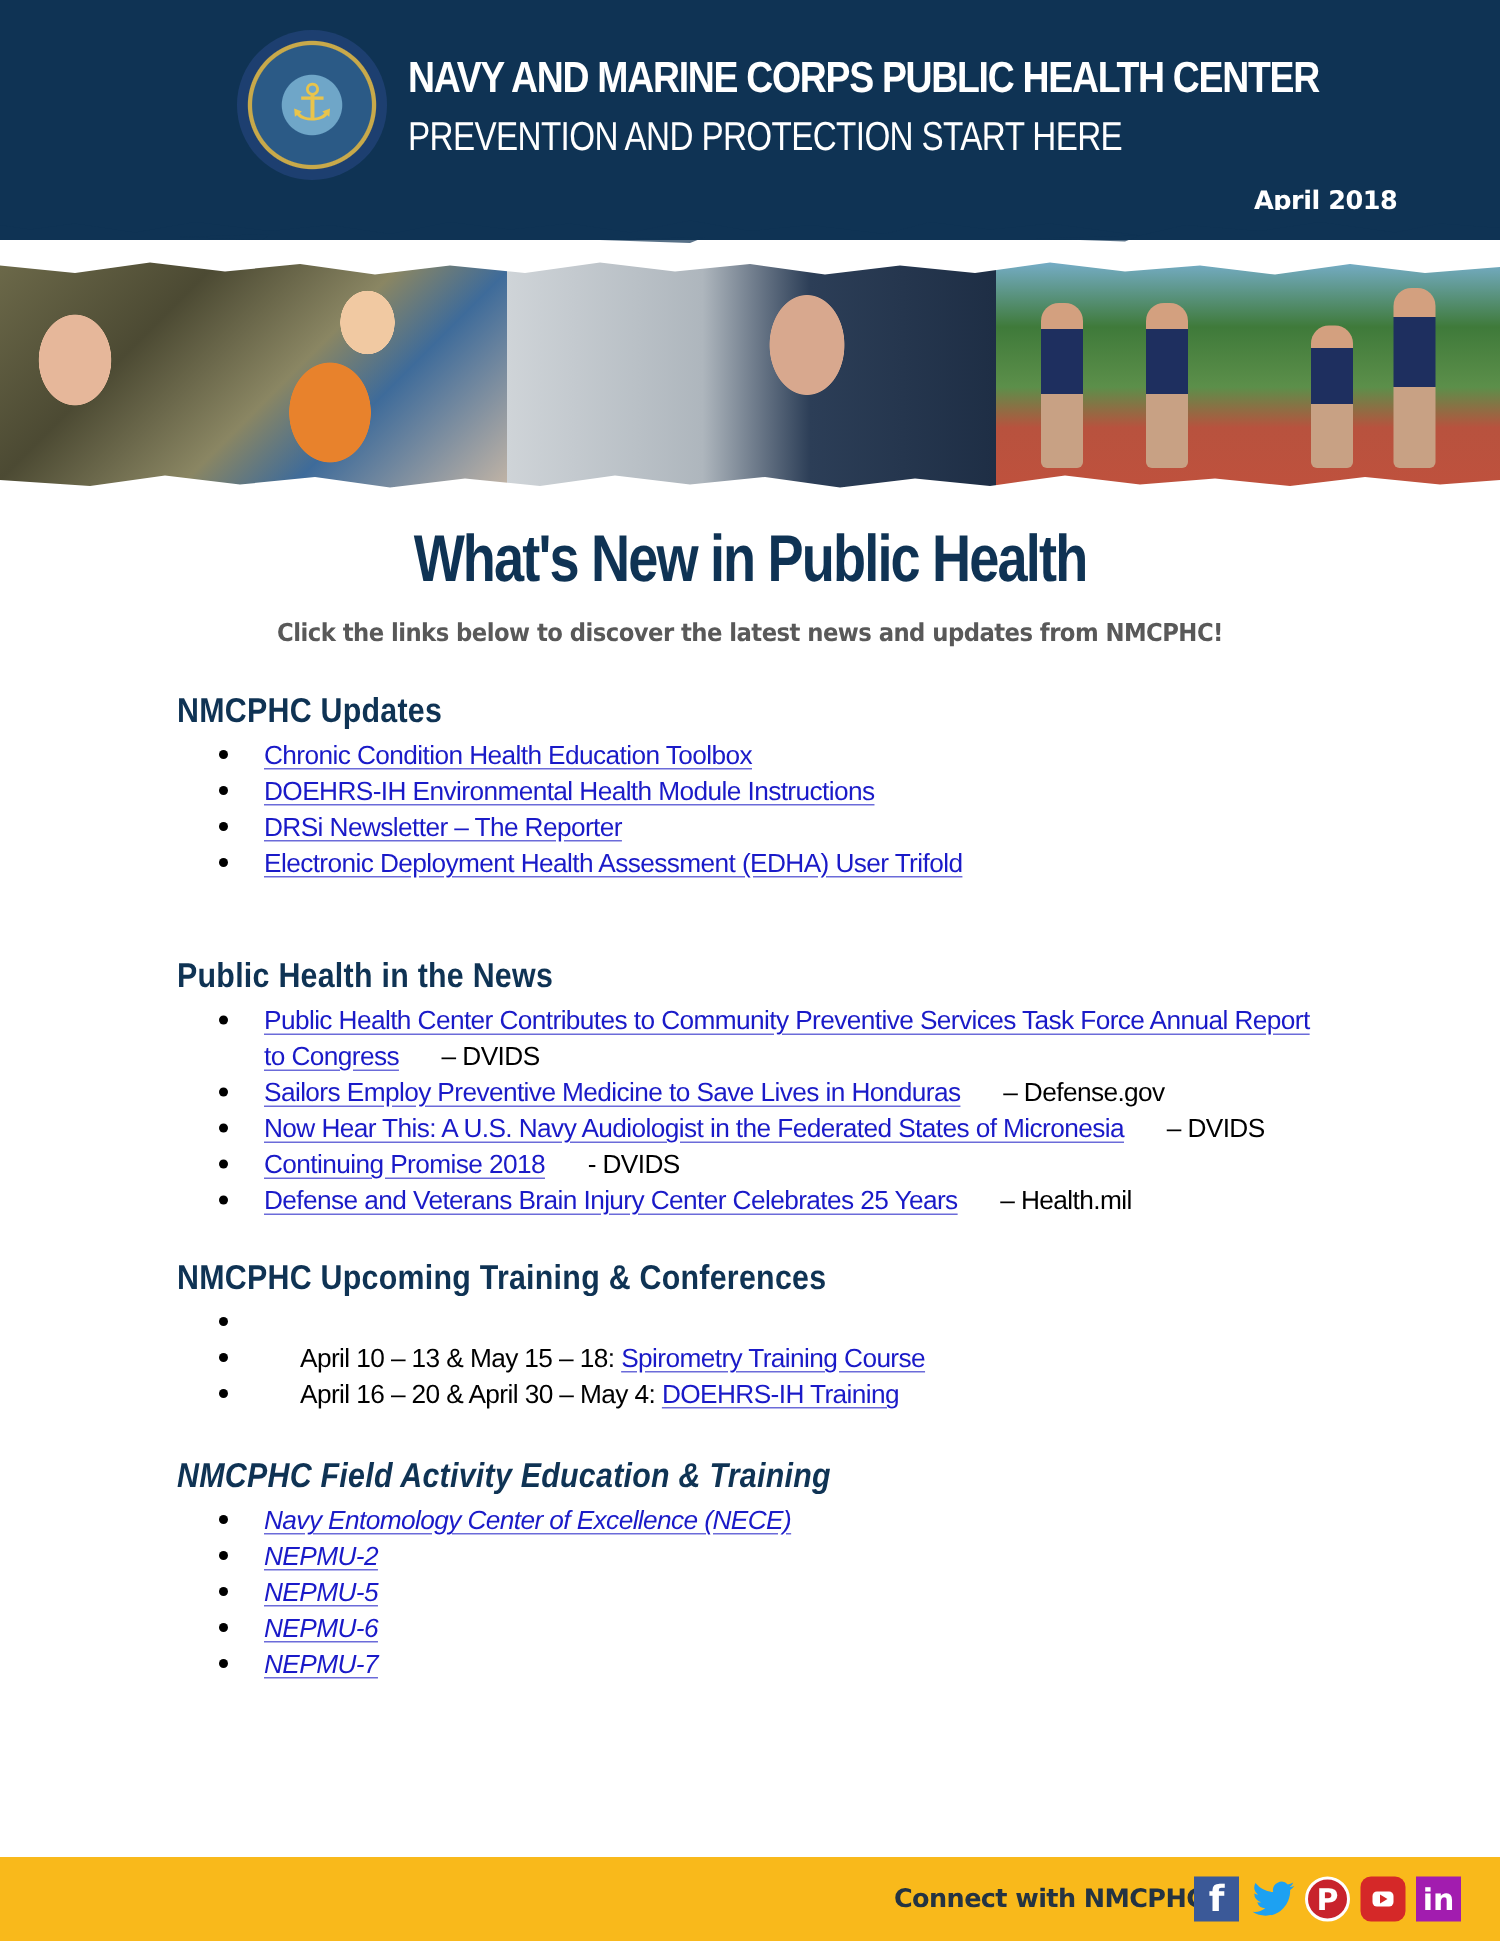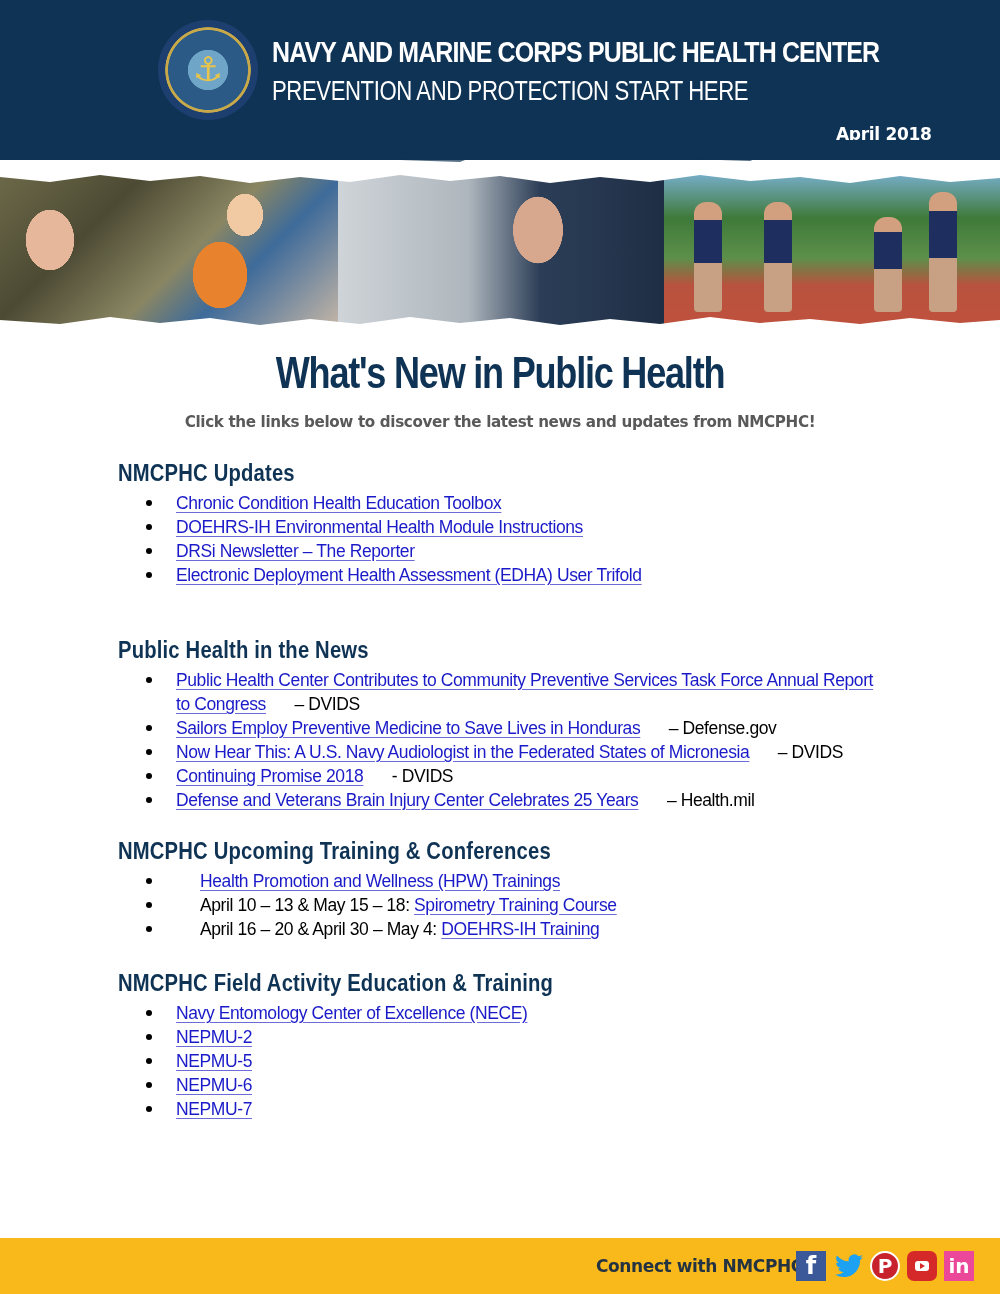--- a/index.html
+++ b/index.html
@@ -136,21 +136,21 @@
   .social-tw { left: 834px; color: #1da1f2; font-size: 28px; }
   .social-pin { left: 870px; background: #c8232c; border-radius: 50%; font-size: 20px; border: 2px solid #fff; }
   .social-yt { left: 907px; background: #d52828; border-radius: 7px; }
   .social-yt-play {
     width: 14px; height: 10px; background: #fff; border-radius: 3px; position: relative;
   }
   .social-yt-play::after {
     content: ""; position: absolute; left: 5px; top: 2px;
     border-left: 5px solid #d52828; border-top: 3px solid transparent; border-bottom: 3px solid transparent;
   }
-  .social-in { left: 944px; background: #ec4899; font-size: 20px; }
+  .social-in { left: 944px; background: #a21caf; font-size: 20px; }
 </style>
 </head>
 <body>
 
 <header class="header">
   <div class="seal">
     <span class="seal-anchor">⚓</span>
   </div>
   <div class="org-title">NAVY AND MARINE CORPS PUBLIC HEALTH CENTER</div>
   <div class="org-tagline">PREVENTION AND PROTECTION START HERE</div>
@@ -198,27 +198,27 @@
     <li class="item"><span class="bullet"></span><a class="link">Sailors Employ Preventive Medicine to Save Lives in Honduras</a><span class="plain"> – Defense.gov</span></li>
     <li class="item"><span class="bullet"></span><a class="link">Now Hear This: A U.S. Navy Audiologist in the Federated States of Micronesia</a><span class="plain"> – DVIDS</span></li>
     <li class="item"><span class="bullet"></span><a class="link">Continuing Promise 2018</a><span class="plain"> - DVIDS</span></li>
     <li class="item"><span class="bullet"></span><a class="link">Defense and Veterans Brain Injury Center Celebrates 25 Years</a><span class="plain"> – Health.mil</span></li>
   </ul>
 </section>
 
 <section class="section" style="top:836px;">
   <h2 class="section-title">NMCPHC Upcoming Training &amp; Conferences</h2>
   <ul class="items">
-    <li class="item"><span class="bullet"></span><span class="plain"></span><a class="link">Health Promotion and Wellness (HPW) Trainings</a></li>
+    <li class="item"><span class="bullet"></span><span class="plain"></span></li>
     <li class="item"><span class="bullet"></span><span class="plain">April 10 – 13 &amp; May 15 – 18: </span><a class="link">Spirometry Training Course</a></li>
     <li class="item"><span class="bullet"></span><span class="plain">April 16 – 20 &amp; April 30 – May 4: </span><a class="link">DOEHRS-IH Training</a></li>
   </ul>
 </section>
 
-<section class="section" style="top:968px;">
+<section class="section" style="top:968px;font-style:italic;">
   <h2 class="section-title">NMCPHC Field Activity Education &amp; Training</h2>
   <ul class="items">
     <li class="item"><span class="bullet"></span><a class="link">Navy Entomology Center of Excellence (NECE)</a></li>
     <li class="item"><span class="bullet"></span><a class="link">NEPMU-2</a></li>
     <li class="item"><span class="bullet"></span><a class="link">NEPMU-5</a></li>
     <li class="item"><span class="bullet"></span><a class="link">NEPMU-6</a></li>
     <li class="item"><span class="bullet"></span><a class="link">NEPMU-7</a></li>
   </ul>
 </section>
 

